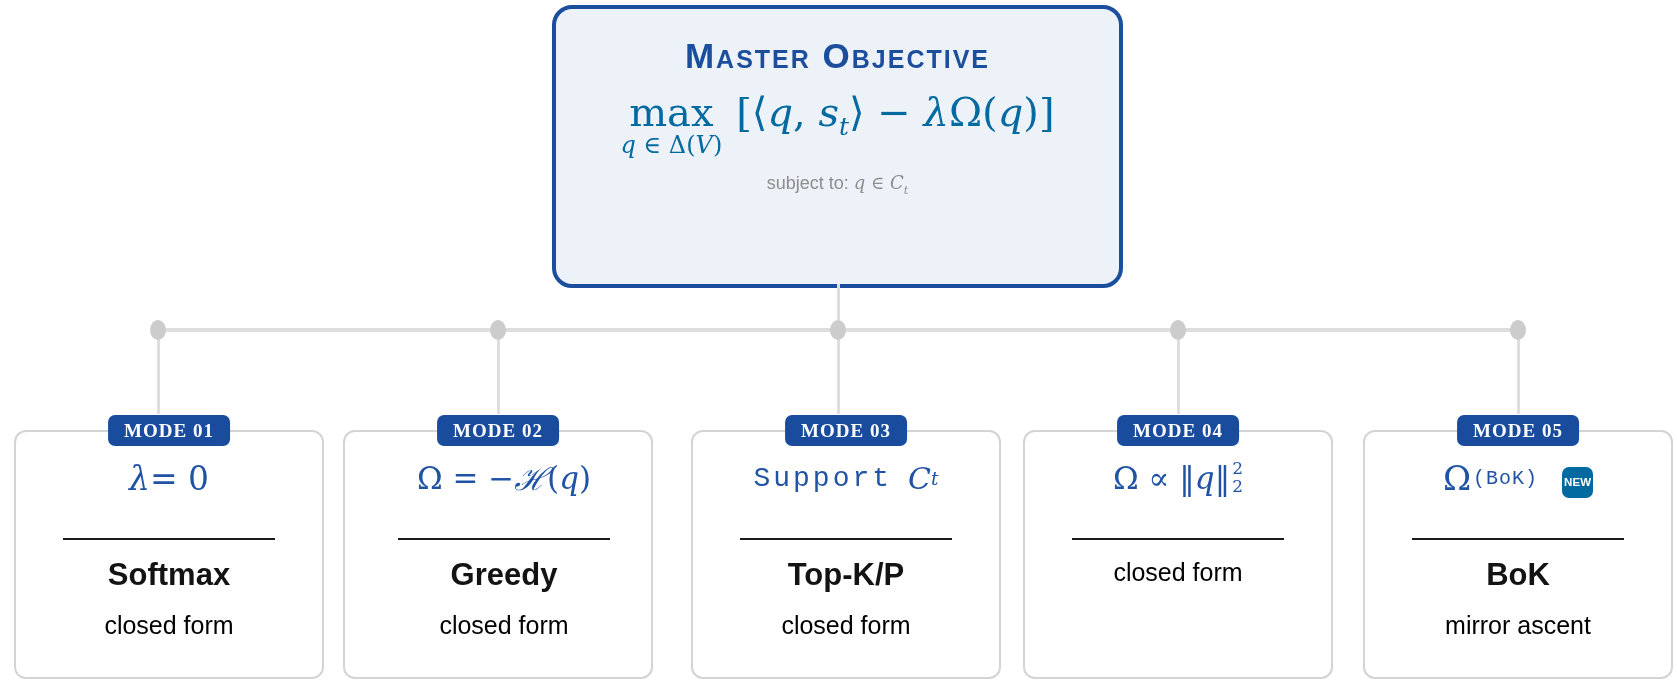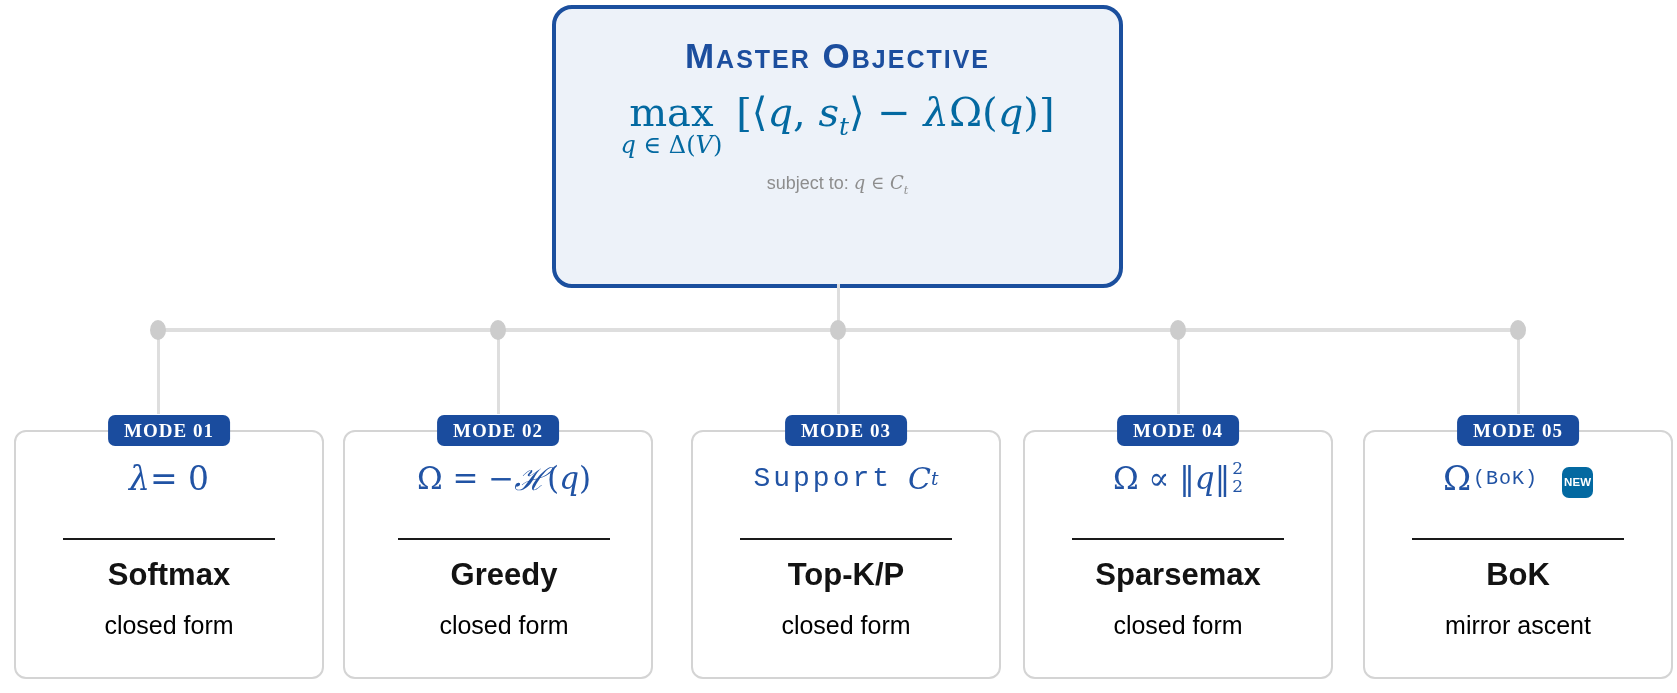--- a/index.html
+++ b/index.html
@@ -163,21 +163,20 @@
     <div class="card-formula">
         <span>Ω ∝ ‖</span>
         <span class="it">q</span>
         <span>‖</span>
         <span class="supsub">
           <span>2</span>
           <span>2</span>
         </span>
       </div>
     <div class="divider"></div>
-    <div class="card-name">Sparsemax</div>
     <div class="card-method">closed form</div>
   </div>
 
   <div class="card card-5">
     <div class="badge">MODE 05</div>
     <div class="card-formula">
         <span style="font-size:34px;">Ω</span>
         <span class="omega-sup">(BoK)</span>
         <span class="new-badge">NEW</span>
       </div>

